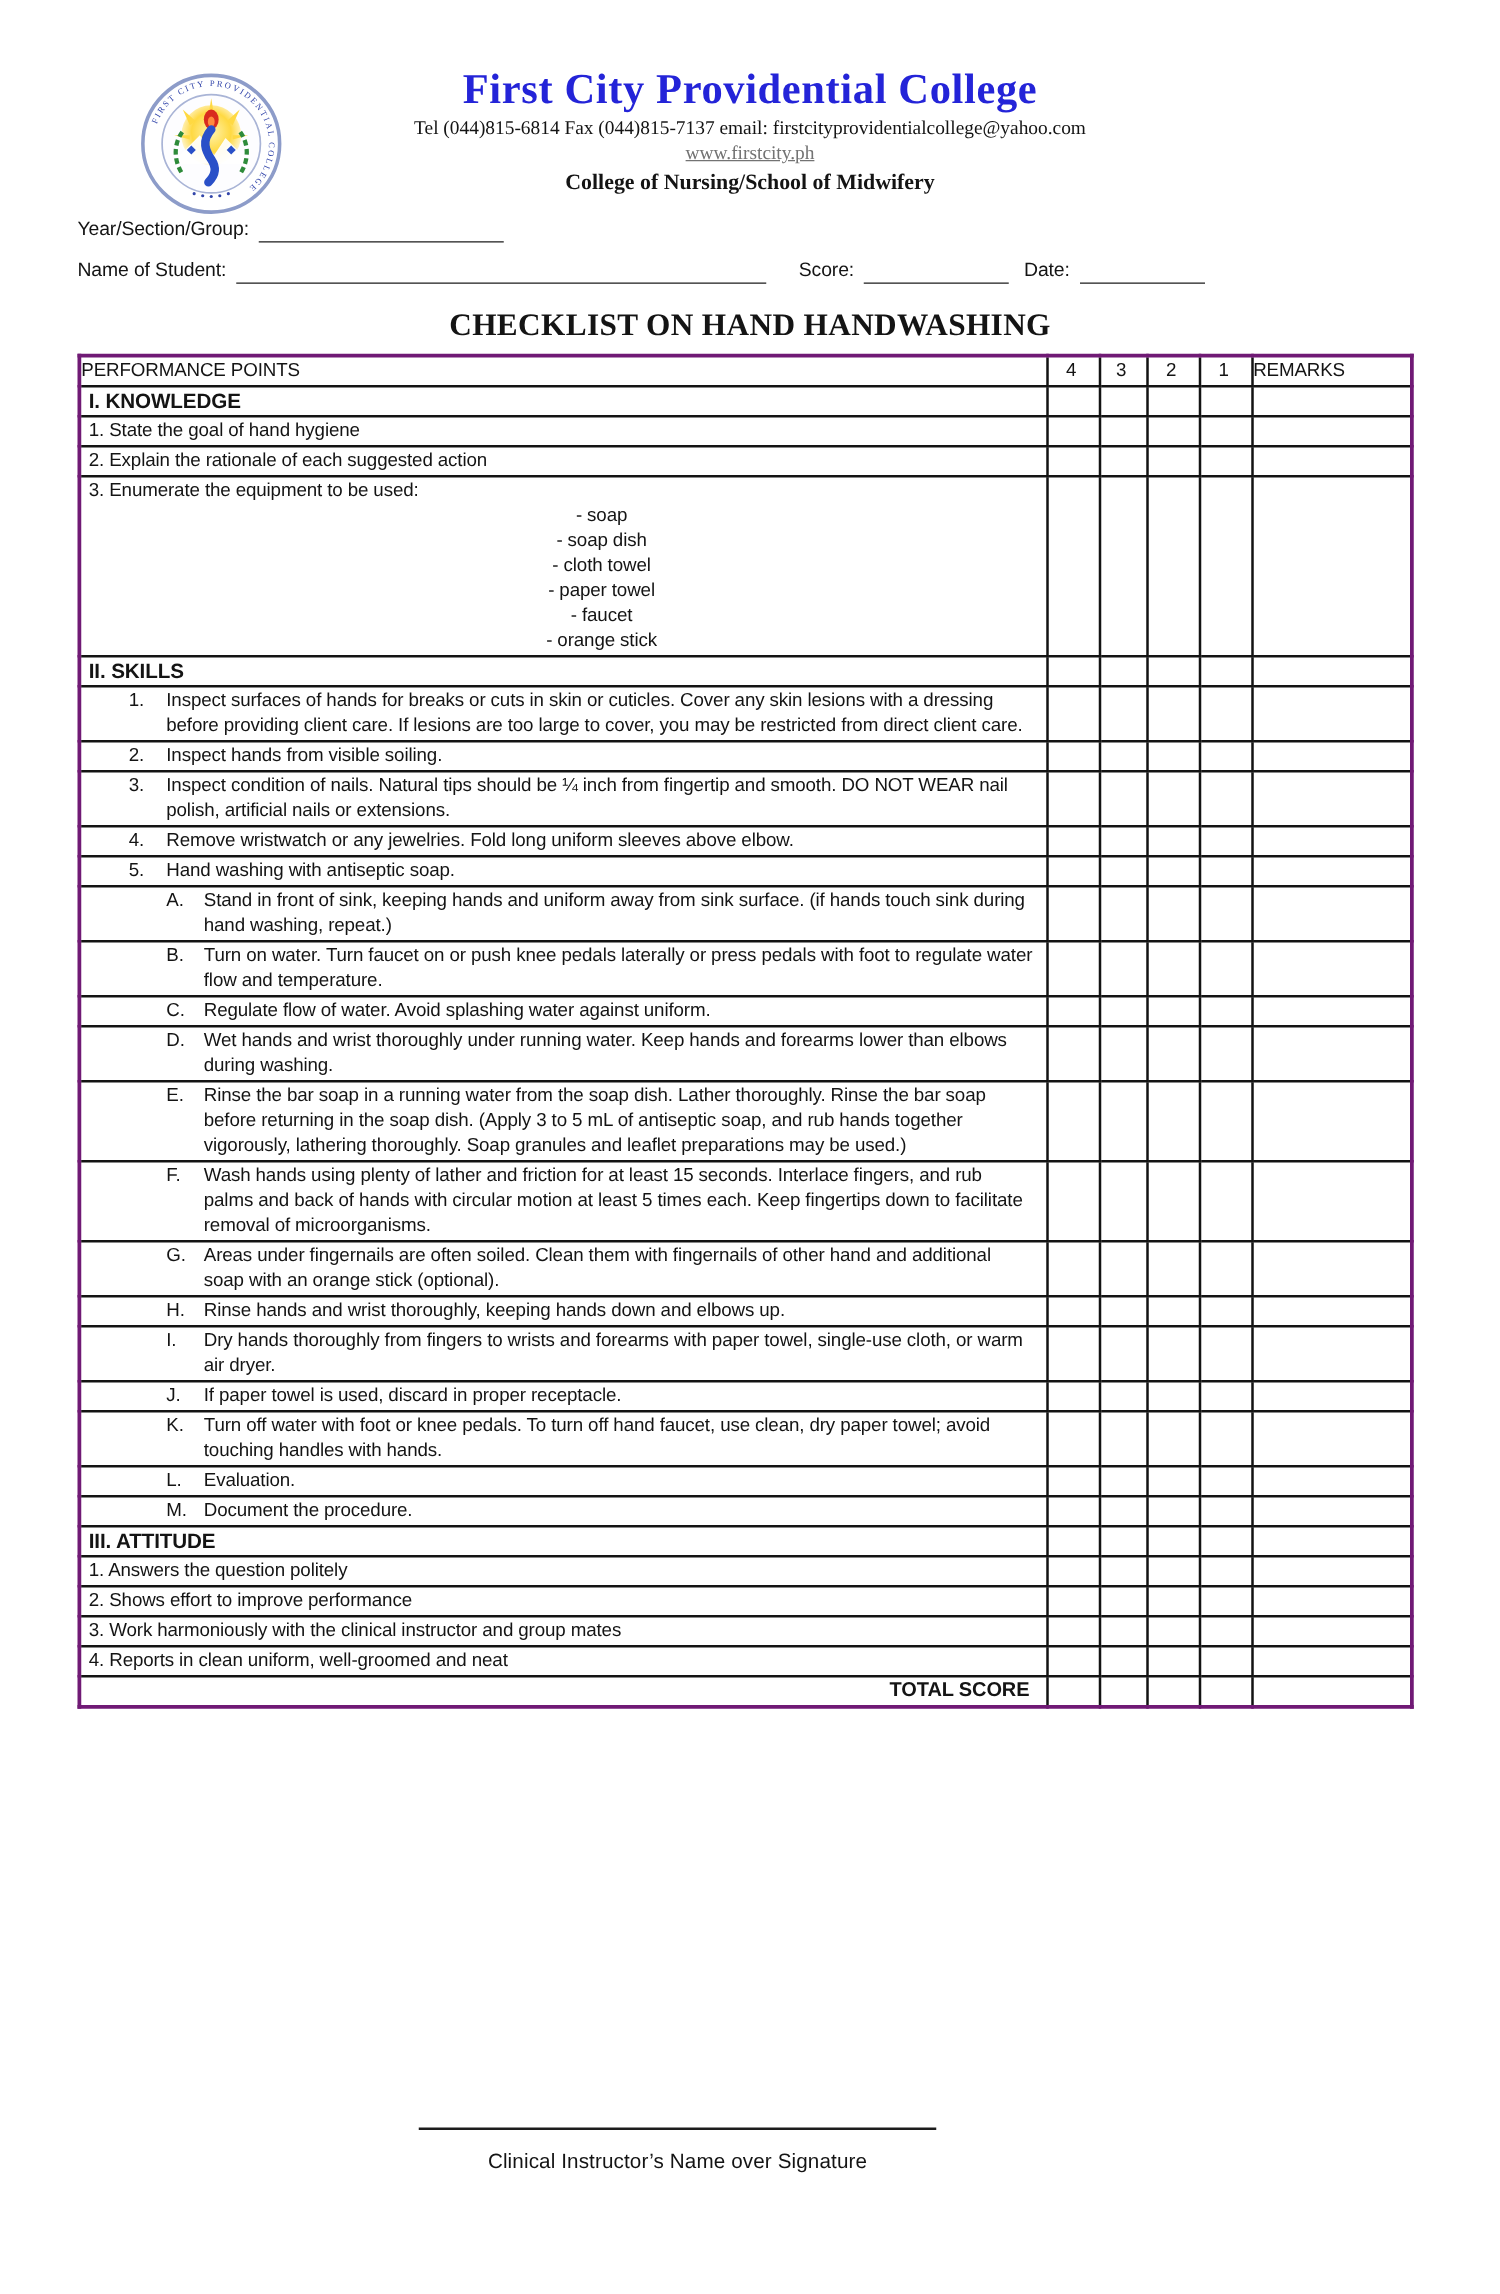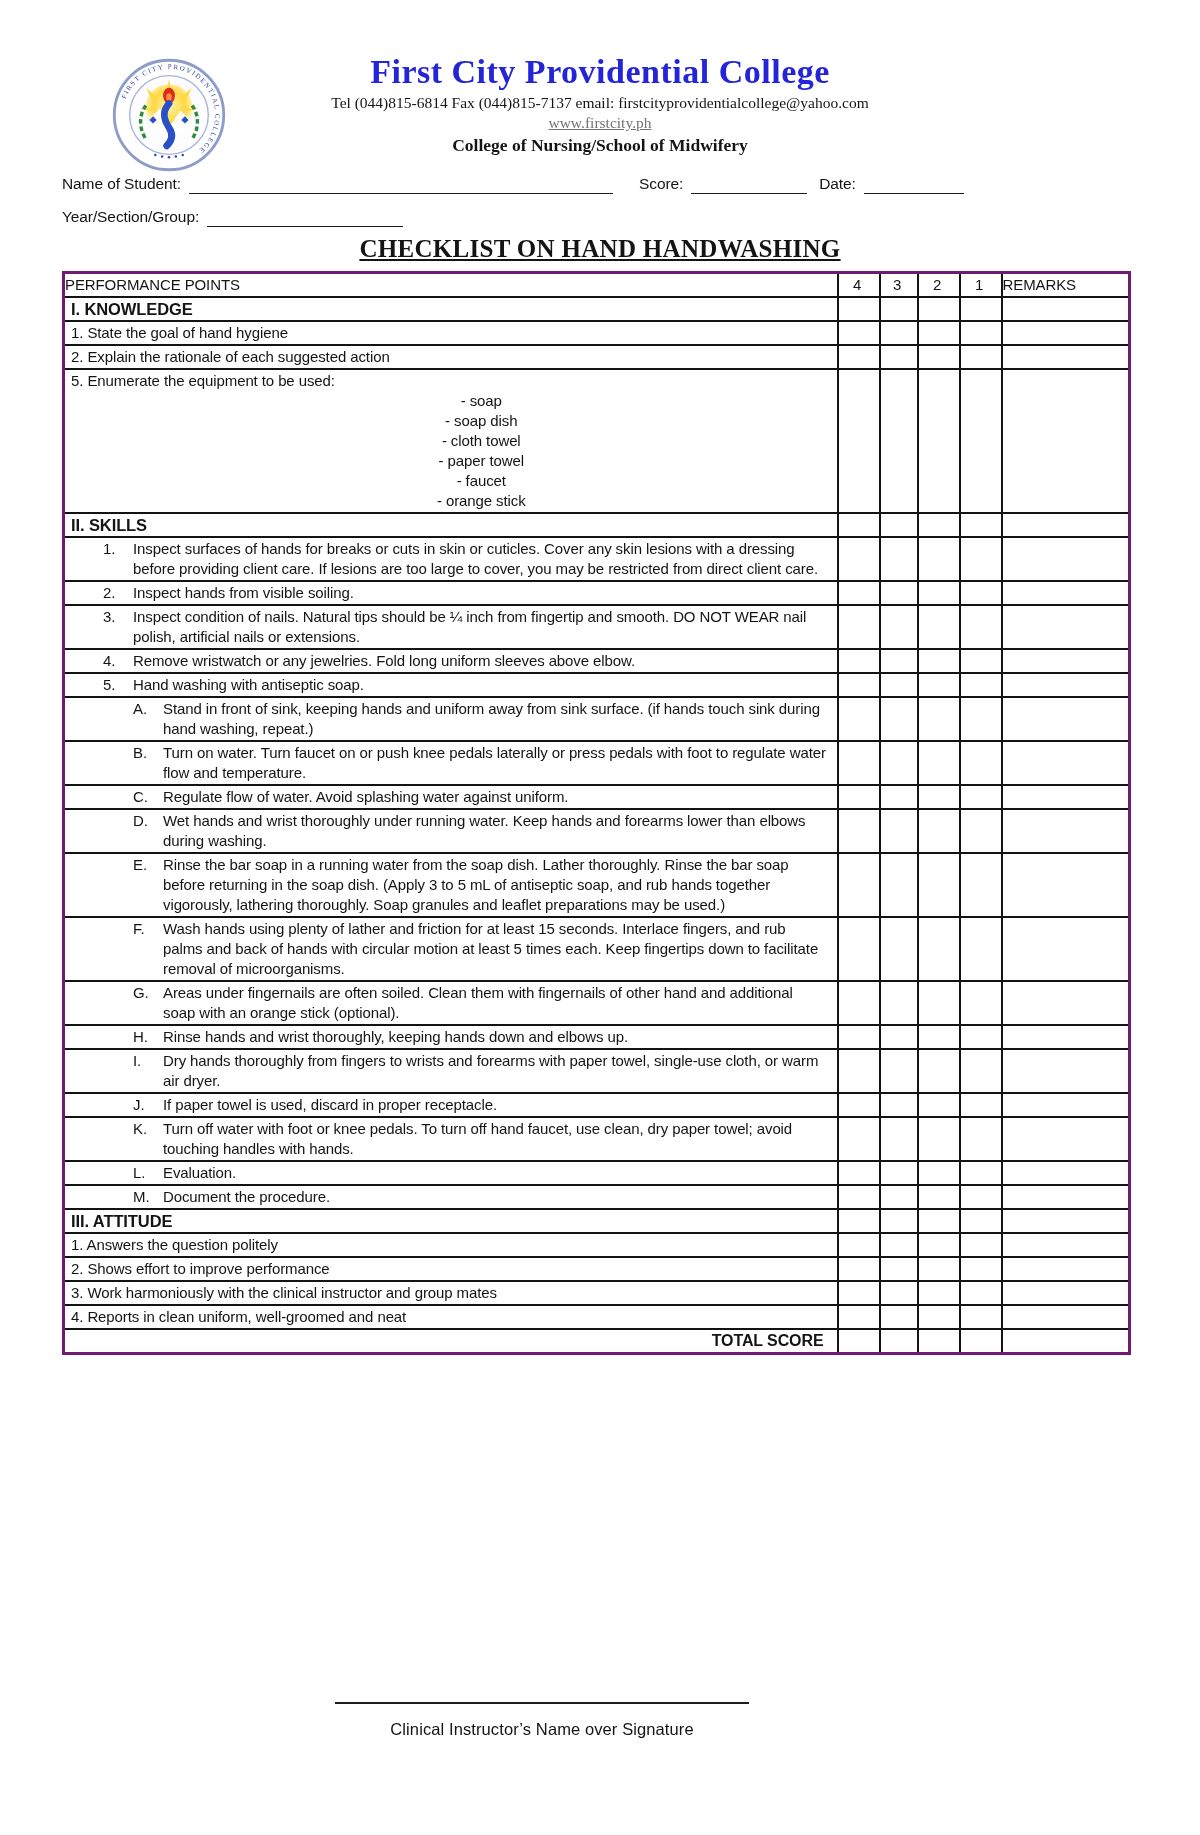--- a/index.html
+++ b/index.html
@@ -37,22 +37,21 @@
   .lbl { white-space:nowrap; padding-bottom:1px; }
   .blank { border-bottom:1.5px solid #1c1c1c; height:17px; }
   .blank.name  { width:424px; margin:0 26px 0 8px; }
   .blank.score { width:116px; margin:0 12px 0 8px; }
   .blank.date  { width:100px; margin-left:8px; }
   .blank.year  { width:196px; margin-left:8px; }
 
   
   .doc-title {
     text-align:center; font-family:"Liberation Serif", serif; font-weight:bold;
-    font-size:25px; margin-top:8px; letter-spacing:0.3px;
-    text-decoration:underline;
+    font-size:25px; margin-top:20px; letter-spacing:0.3px;
   }
 
   
   table.checklist {
     border-collapse:collapse; table-layout:fixed;
     width:1066px; margin:8px 0 0 62px;
     border:3px solid #701a75;
   }
   table.checklist th, table.checklist td {
     border:2px solid #131313; vertical-align:top;
@@ -123,30 +122,30 @@
 
 <div class="header">
   <div class="college-name">First City Providential College</div>
   <div class="contact">Tel (044)815-6814  Fax (044)815-7137  email: firstcityprovidentialcollege@yahoo.com</div>
   <div><span class="website">www.firstcity.ph</span></div>
   <div class="department">College of Nursing/School of Midwifery</div>
 </div>
 
 <div class="form-area">
   <div class="form-row">
+    <span class="lbl">Year/Section/Group:</span>
+    <span class="blank year"></span>
+  </div>
+  <div class="form-row">
     <span class="lbl">Name of Student:</span>
     <span class="blank name"></span>
     <span class="lbl">Score:</span>
     <span class="blank score"></span>
     <span class="lbl">Date:</span>
     <span class="blank date"></span>
-  </div>
-  <div class="form-row">
-    <span class="lbl">Year/Section/Group:</span>
-    <span class="blank year"></span>
   </div>
 </div>
 
 <div class="doc-title">CHECKLIST ON HAND HANDWASHING</div>
 
 <table class="checklist">
   <colgroup>
     <col style="width:774px">
       <col style="width:42px">
       <col style="width:38px">
@@ -190,21 +189,21 @@
           <div class="tx">2. Explain the rationale of each suggested action</div>
         </td>
         <td></td>
         <td></td>
         <td></td>
         <td></td>
         <td></td>
       </tr>
       <tr>
         <td class="c-desc flat">
-          <div class="tx">5. Enumerate the equipment to be used:</div>
+          <div class="tx">3. Enumerate the equipment to be used:</div>
           <div class="bullet">- soap</div>
           <div class="bullet">- soap dish</div>
           <div class="bullet">- cloth towel</div>
           <div class="bullet">- paper towel</div>
           <div class="bullet">- faucet</div>
           <div class="bullet">- orange stick</div>
         </td>
         <td></td>
         <td></td>
         <td></td>

